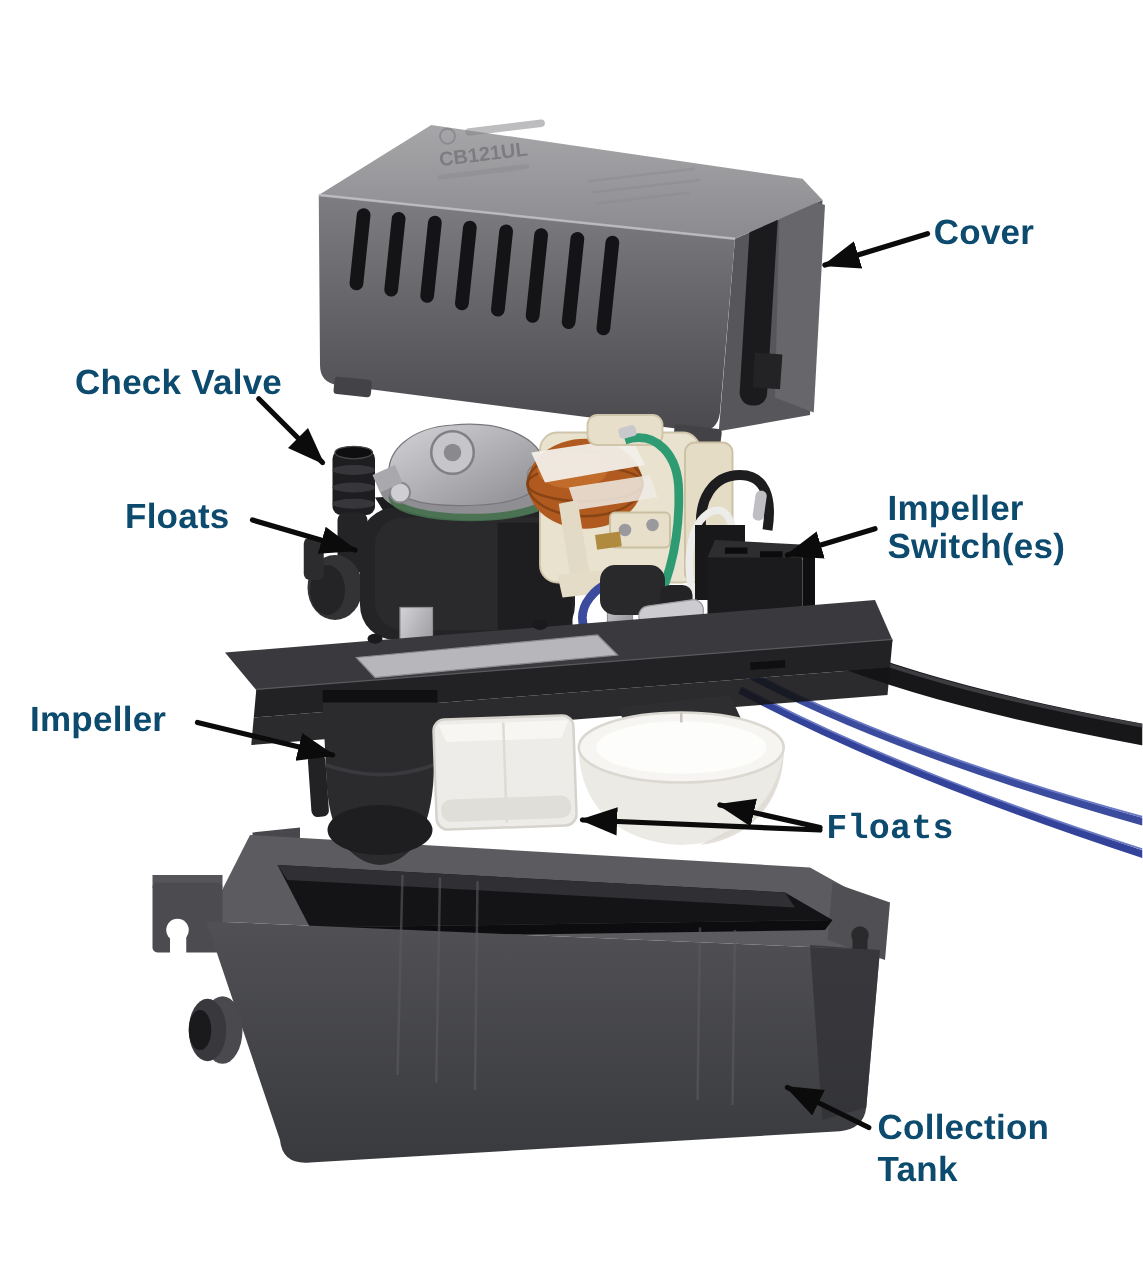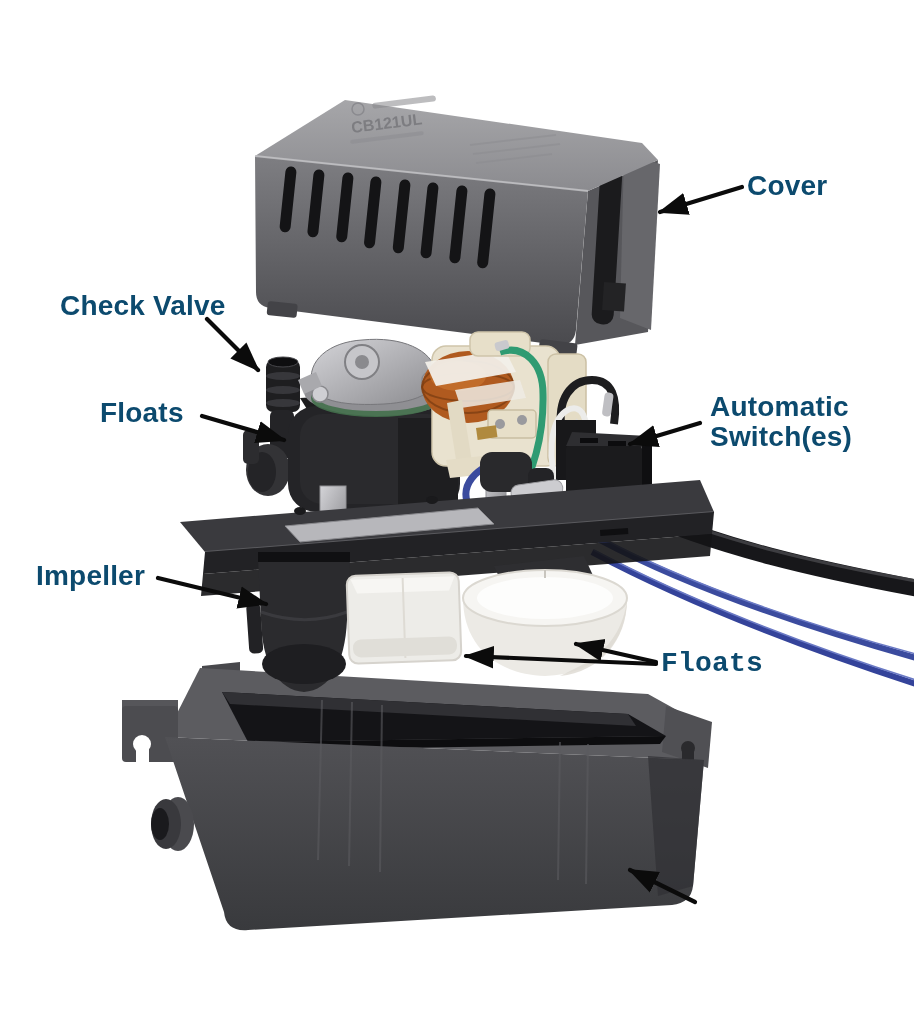--- a/index.html
+++ b/index.html
@@ -10,21 +10,21 @@
   .stage svg{position:absolute;left:0;top:0;}
   .label{
     position:absolute;font-weight:700;font-size:28px;line-height:1.18;
     color:#0c4a6e;letter-spacing:0.2px;white-space:nowrap;
   }
   .label.wrap{white-space:normal;}
   #lbl-cover{left:747px;top:169px;}
   #lbl-check-valve{left:16px;top:289px;margin-left:44px;}
   #lbl-motor{left:100px;top:396px;}
   #lbl-automatic-switch{left:710px;top:392px;width:190px;line-height:1.08;}
-  #lbl-impeller{left:36px;top:559px;}
+  #lbl-impeller{left:24px;top:559px;}
   #lbl-floats{left:661px;top:647px;font-family:Liberation Mono, monospace;}
   #lbl-collection-tank{left:702px;top:885px;width:190px;line-height:1.22;}
 </style>
 </head>
 <body>
 
 <div class="stage">
   <svg width="914" height="1024" viewBox="0 0 914 1024">
     <defs>
       <linearGradient id="lg-cover-top" x1="0" y1="0" x2="0" y2="1">
@@ -247,16 +247,17 @@
       <line x1="158" y1="578" x2="266" y2="604" marker-end="url(#ah)"></line>
       <line x1="656" y1="664" x2="466" y2="656" marker-end="url(#ah)"></line>
       <line x1="656" y1="662" x2="576" y2="644" marker-end="url(#ah)"></line>
       <line x1="695" y1="902" x2="630" y2="870" marker-end="url(#ah)"></line>
     </g>
   </svg>
 
   <div class="label" id="lbl-cover">Cover</div>
   <div class="label" id="lbl-check-valve">Check Valve</div>
   <div class="label" id="lbl-motor">Floats</div>
-  <div class="label wrap" id="lbl-automatic-switch">Automatic Switch(es)</div>
+  <div class="label wrap" id="lbl-automatic-switch">Impeller Switch(es)</div>
   <div class="label" id="lbl-impeller">Impeller</div>
   <div class="label" id="lbl-floats">Floats</div>
+  <div class="label wrap" id="lbl-collection-tank">Collection Tank</div>
 </div>
 
 </body></html>

